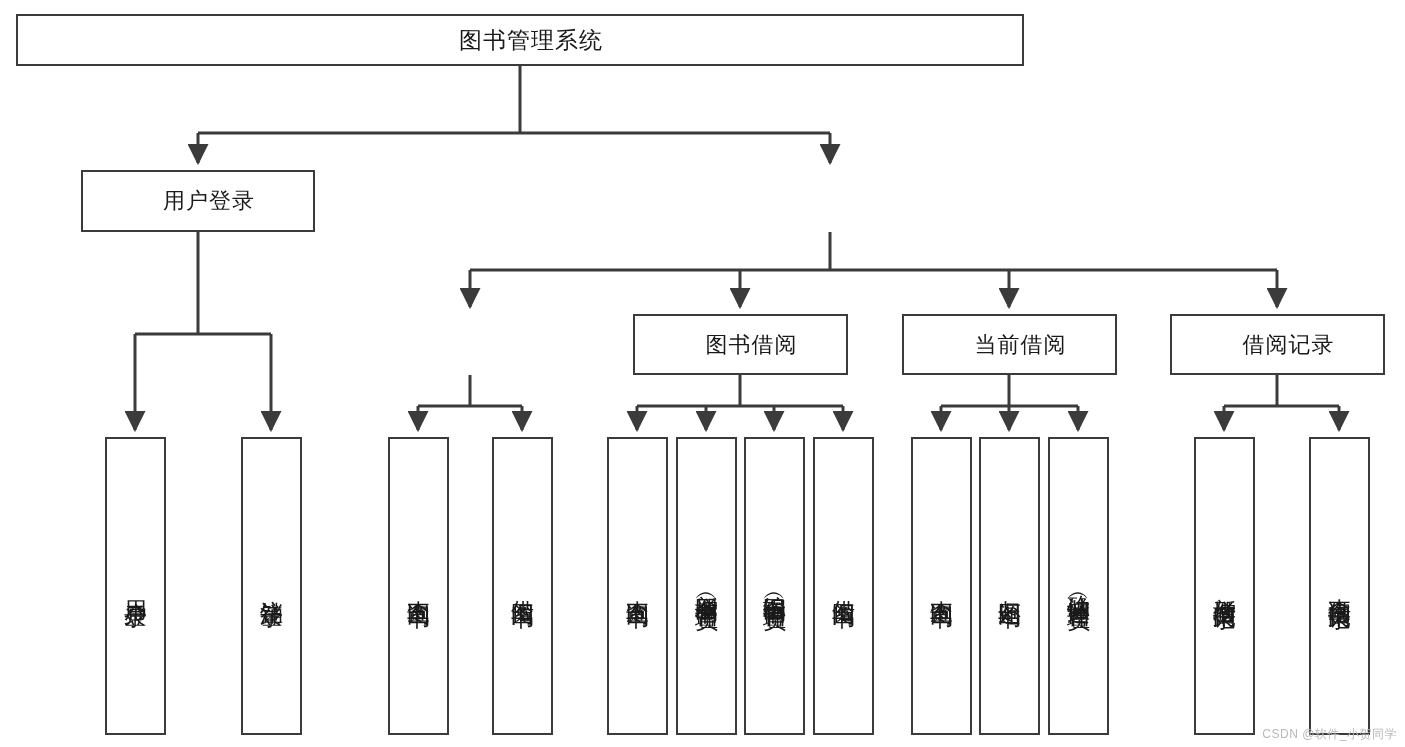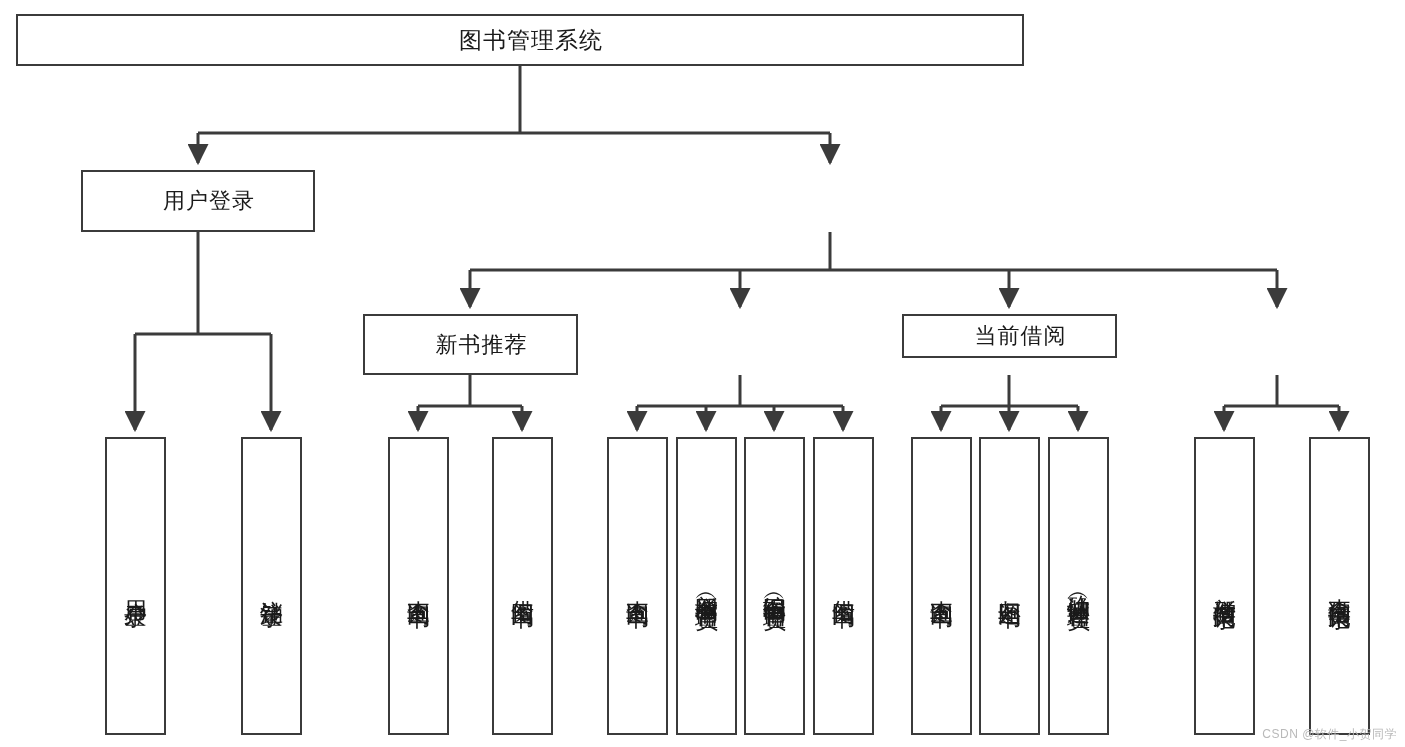--- a/index.html
+++ b/index.html
@@ -120,25 +120,26 @@
       <path d="M 1224 406 L 1224 430" marker-end="url(#arrow)"></path>
       <path d="M 1339 406 L 1339 430" marker-end="url(#arrow)"></path>
     </g>
   </svg>
 
   <div class="node h" id="root-node" style="left:16px; top:14px; width:1008px; height:52px;">图书管理系统</div>
 
   <div class="node h" style="left:81px; top:170px; width:234px; height:62px;">用户登录</div>
 
 
-  <div class="node h" style="left:363px; top:314px; width:215px; height:61px;">新书推荐</div>
 
+  <div class="node h" style="left:633px; top:314px; width:215px; height:61px;">图书借阅</div>
 
-  <div class="node h" style="left:902px; top:314px; width:215px; height:44px;text-align:right;">当前借阅</div>
+  <div class="node h" style="left:902px; top:314px; width:215px; height:61px;text-align:right;">当前借阅</div>
 
+  <div class="node h" style="left:1170px; top:314px; width:215px; height:61px;">借阅记录</div>
 
   <div class="node v" style="left:105px; top:437px; width:61px; height:298px;">
     <span>用户登录</span>
   </div>
 
   <div class="node v" style="left:241px; top:437px; width:61px; height:298px;">
     <span>注销登录</span>
   </div>
 
   <div class="node v" style="left:388px; top:437px; width:61px; height:298px;">

